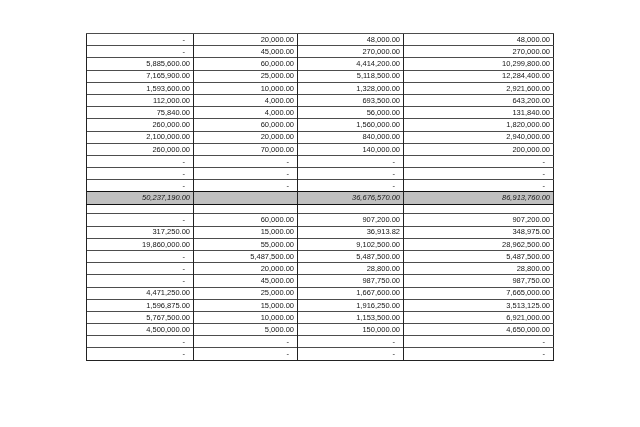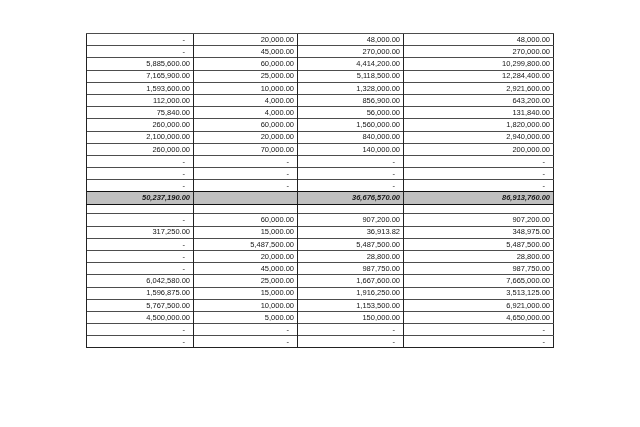--- a/index.html
+++ b/index.html
@@ -42,21 +42,21 @@
     text-align: right;
     padding: 0 3px 0 0;
     vertical-align: middle;
     white-space: nowrap;
     overflow: hidden;
   }
   table.grid td.dash { padding-right: 8px; }
   tr.gap-row td { height: 9.8px; }
   tr.total-row td {
     background: var(--total-bg, #c0c0c0);
-    font-weight: bold;
+    font-weight: normal;
     font-style: italic;
     border-top: 1.5px solid #111111;
     border-bottom: 1.5px solid #111111;
     padding-left: 28px;
   }
 </style>
 </head>
 <body style="--total-bg: #c0c0c0;">
 
 <div class="page">
@@ -95,21 +95,21 @@
           </tr>
           <tr>
             <td class="c1">1,593,600.00</td>
             <td class="c2">10,000.00</td>
             <td class="c3">1,328,000.00</td>
             <td class="c4">2,921,600.00</td>
           </tr>
           <tr>
             <td class="c1">112,000.00</td>
             <td class="c2">4,000.00</td>
-            <td class="c3">856,900.00</td>
+            <td class="c3">693,500.00</td>
             <td class="c4">643,200.00</td>
           </tr>
           <tr>
             <td class="c1">75,840.00</td>
             <td class="c2">4,000.00</td>
             <td class="c3">56,000.00</td>
             <td class="c4">131,840.00</td>
           </tr>
           <tr>
             <td class="c1">260,000.00</td>
@@ -165,39 +165,45 @@
             <td class="c3">907,200.00</td>
             <td class="c4">907,200.00</td>
           </tr>
           <tr>
             <td class="c1">317,250.00</td>
             <td class="c2">15,000.00</td>
             <td class="c3">36,913.82</td>
             <td class="c4">348,975.00</td>
           </tr>
           <tr>
+            <td class="c1">19,860,000.00</td>
+            <td class="c2">55,000.00</td>
+            <td class="c3">9,102,500.00</td>
+            <td class="c4">28,962,500.00</td>
+          </tr>
+          <tr>
             <td class="c1 dash">-</td>
             <td class="c2">5,487,500.00</td>
             <td class="c3">5,487,500.00</td>
             <td class="c4">5,487,500.00</td>
           </tr>
           <tr>
             <td class="c1 dash">-</td>
             <td class="c2">20,000.00</td>
             <td class="c3">28,800.00</td>
             <td class="c4">28,800.00</td>
           </tr>
           <tr>
             <td class="c1 dash">-</td>
             <td class="c2">45,000.00</td>
             <td class="c3">987,750.00</td>
             <td class="c4">987,750.00</td>
           </tr>
           <tr>
-            <td class="c1">6,042,580.00</td>
+            <td class="c1">4,471,250.00</td>
             <td class="c2">25,000.00</td>
             <td class="c3">1,667,600.00</td>
             <td class="c4">7,665,000.00</td>
           </tr>
           <tr>
             <td class="c1">1,596,875.00</td>
             <td class="c2">15,000.00</td>
             <td class="c3">1,916,250.00</td>
             <td class="c4">3,513,125.00</td>
           </tr>

